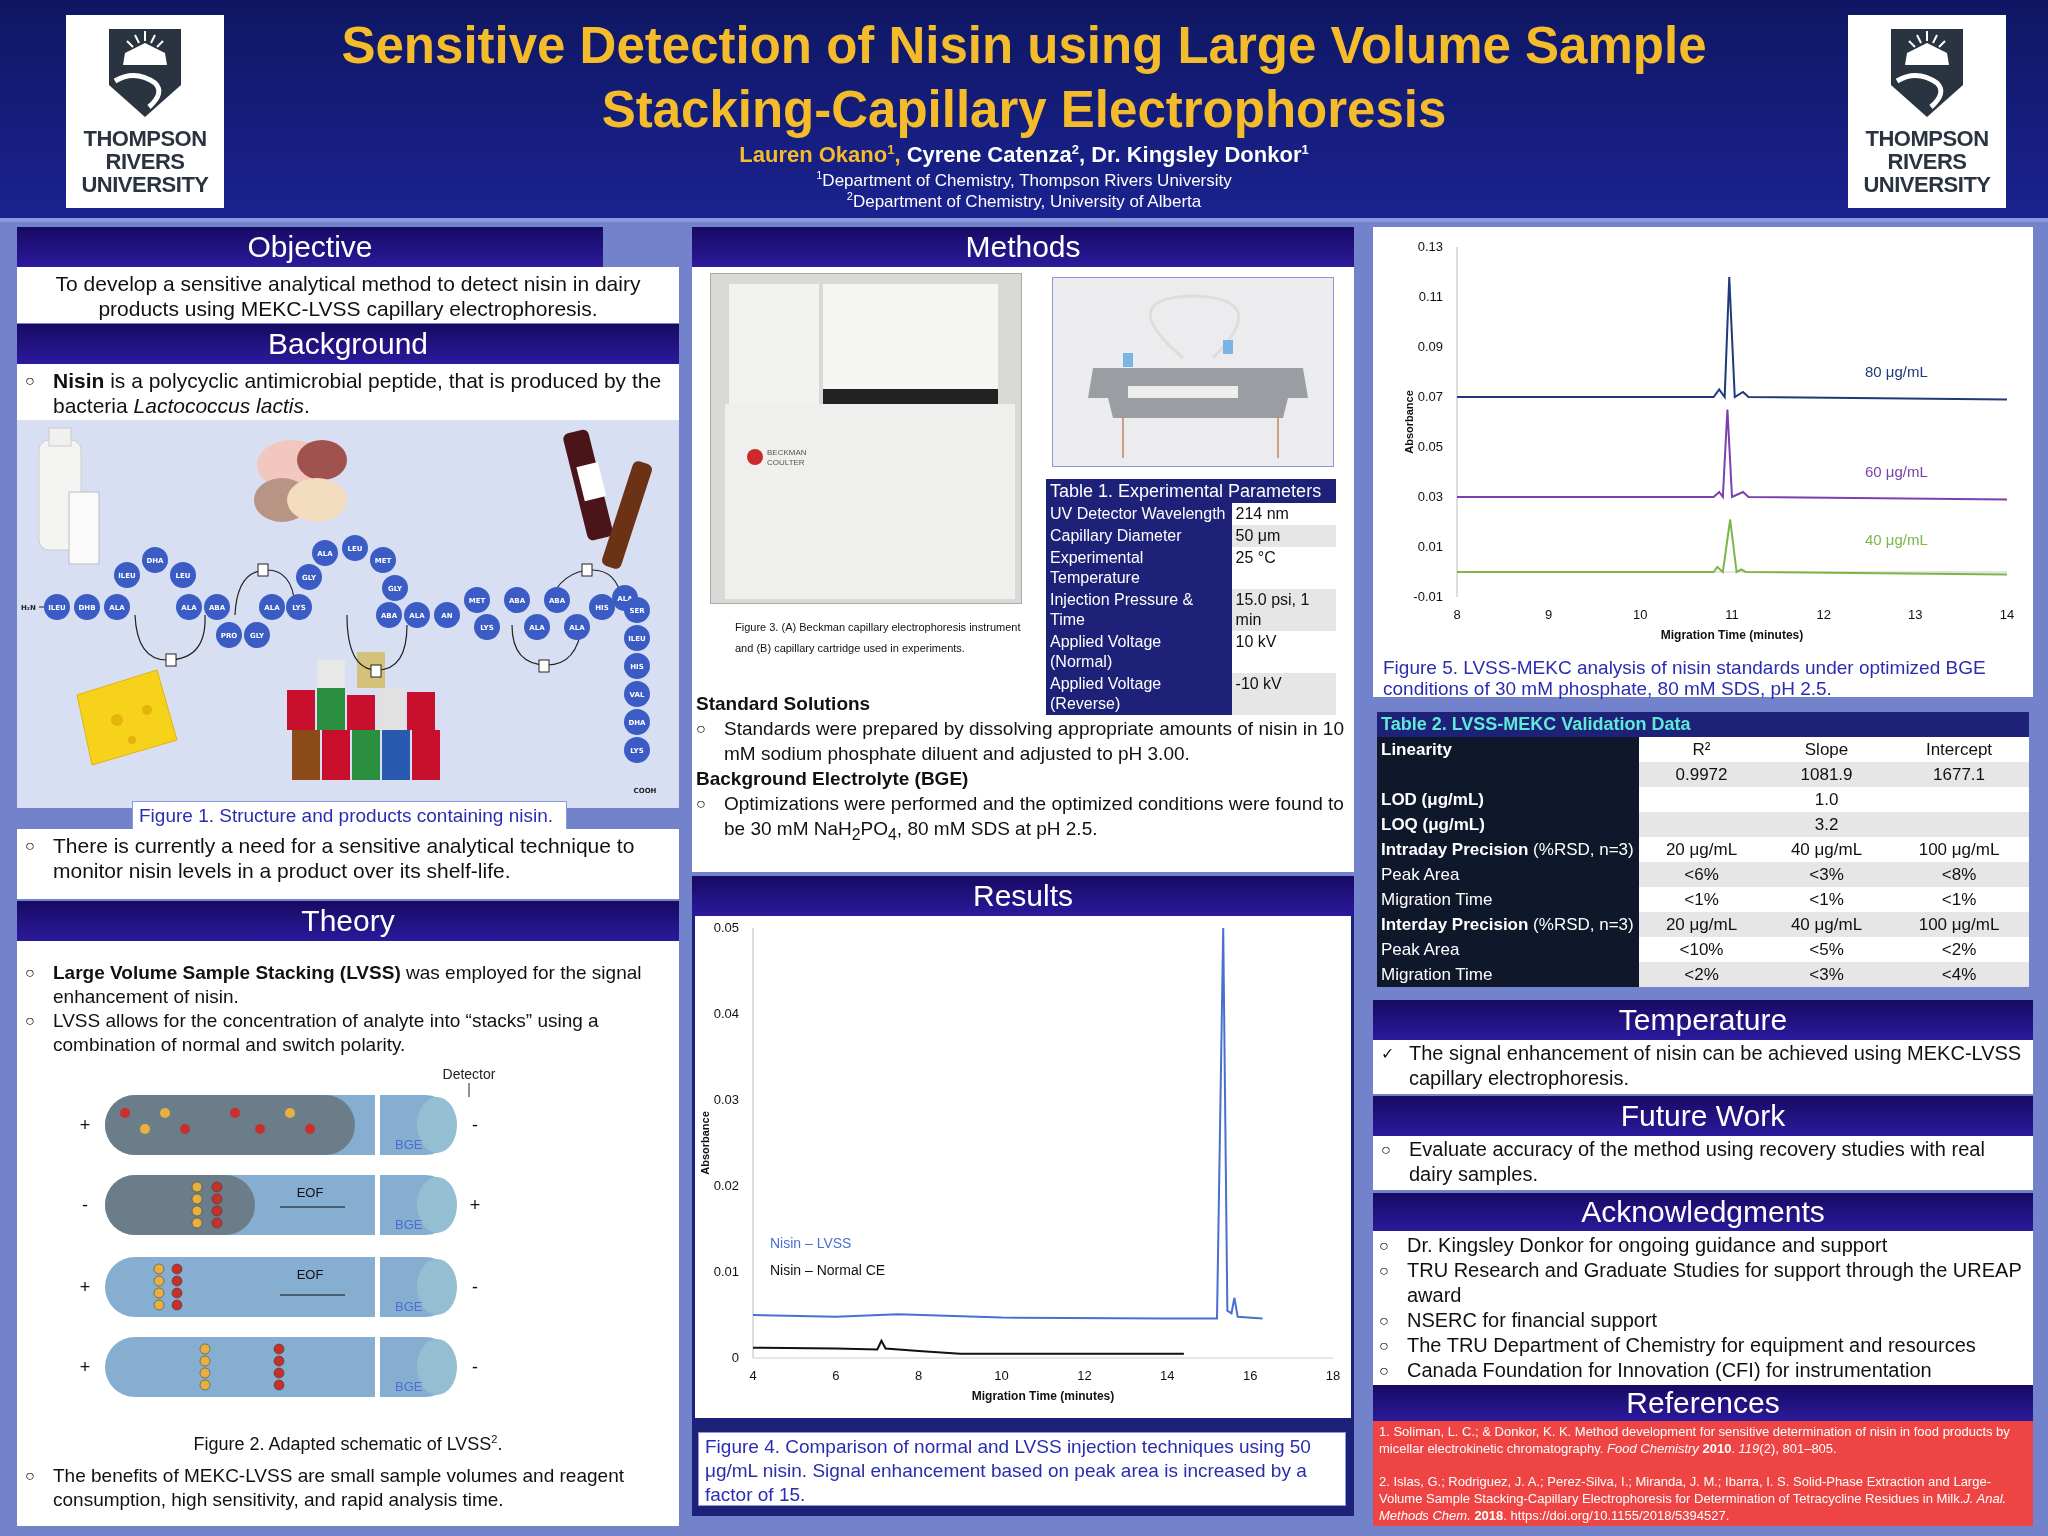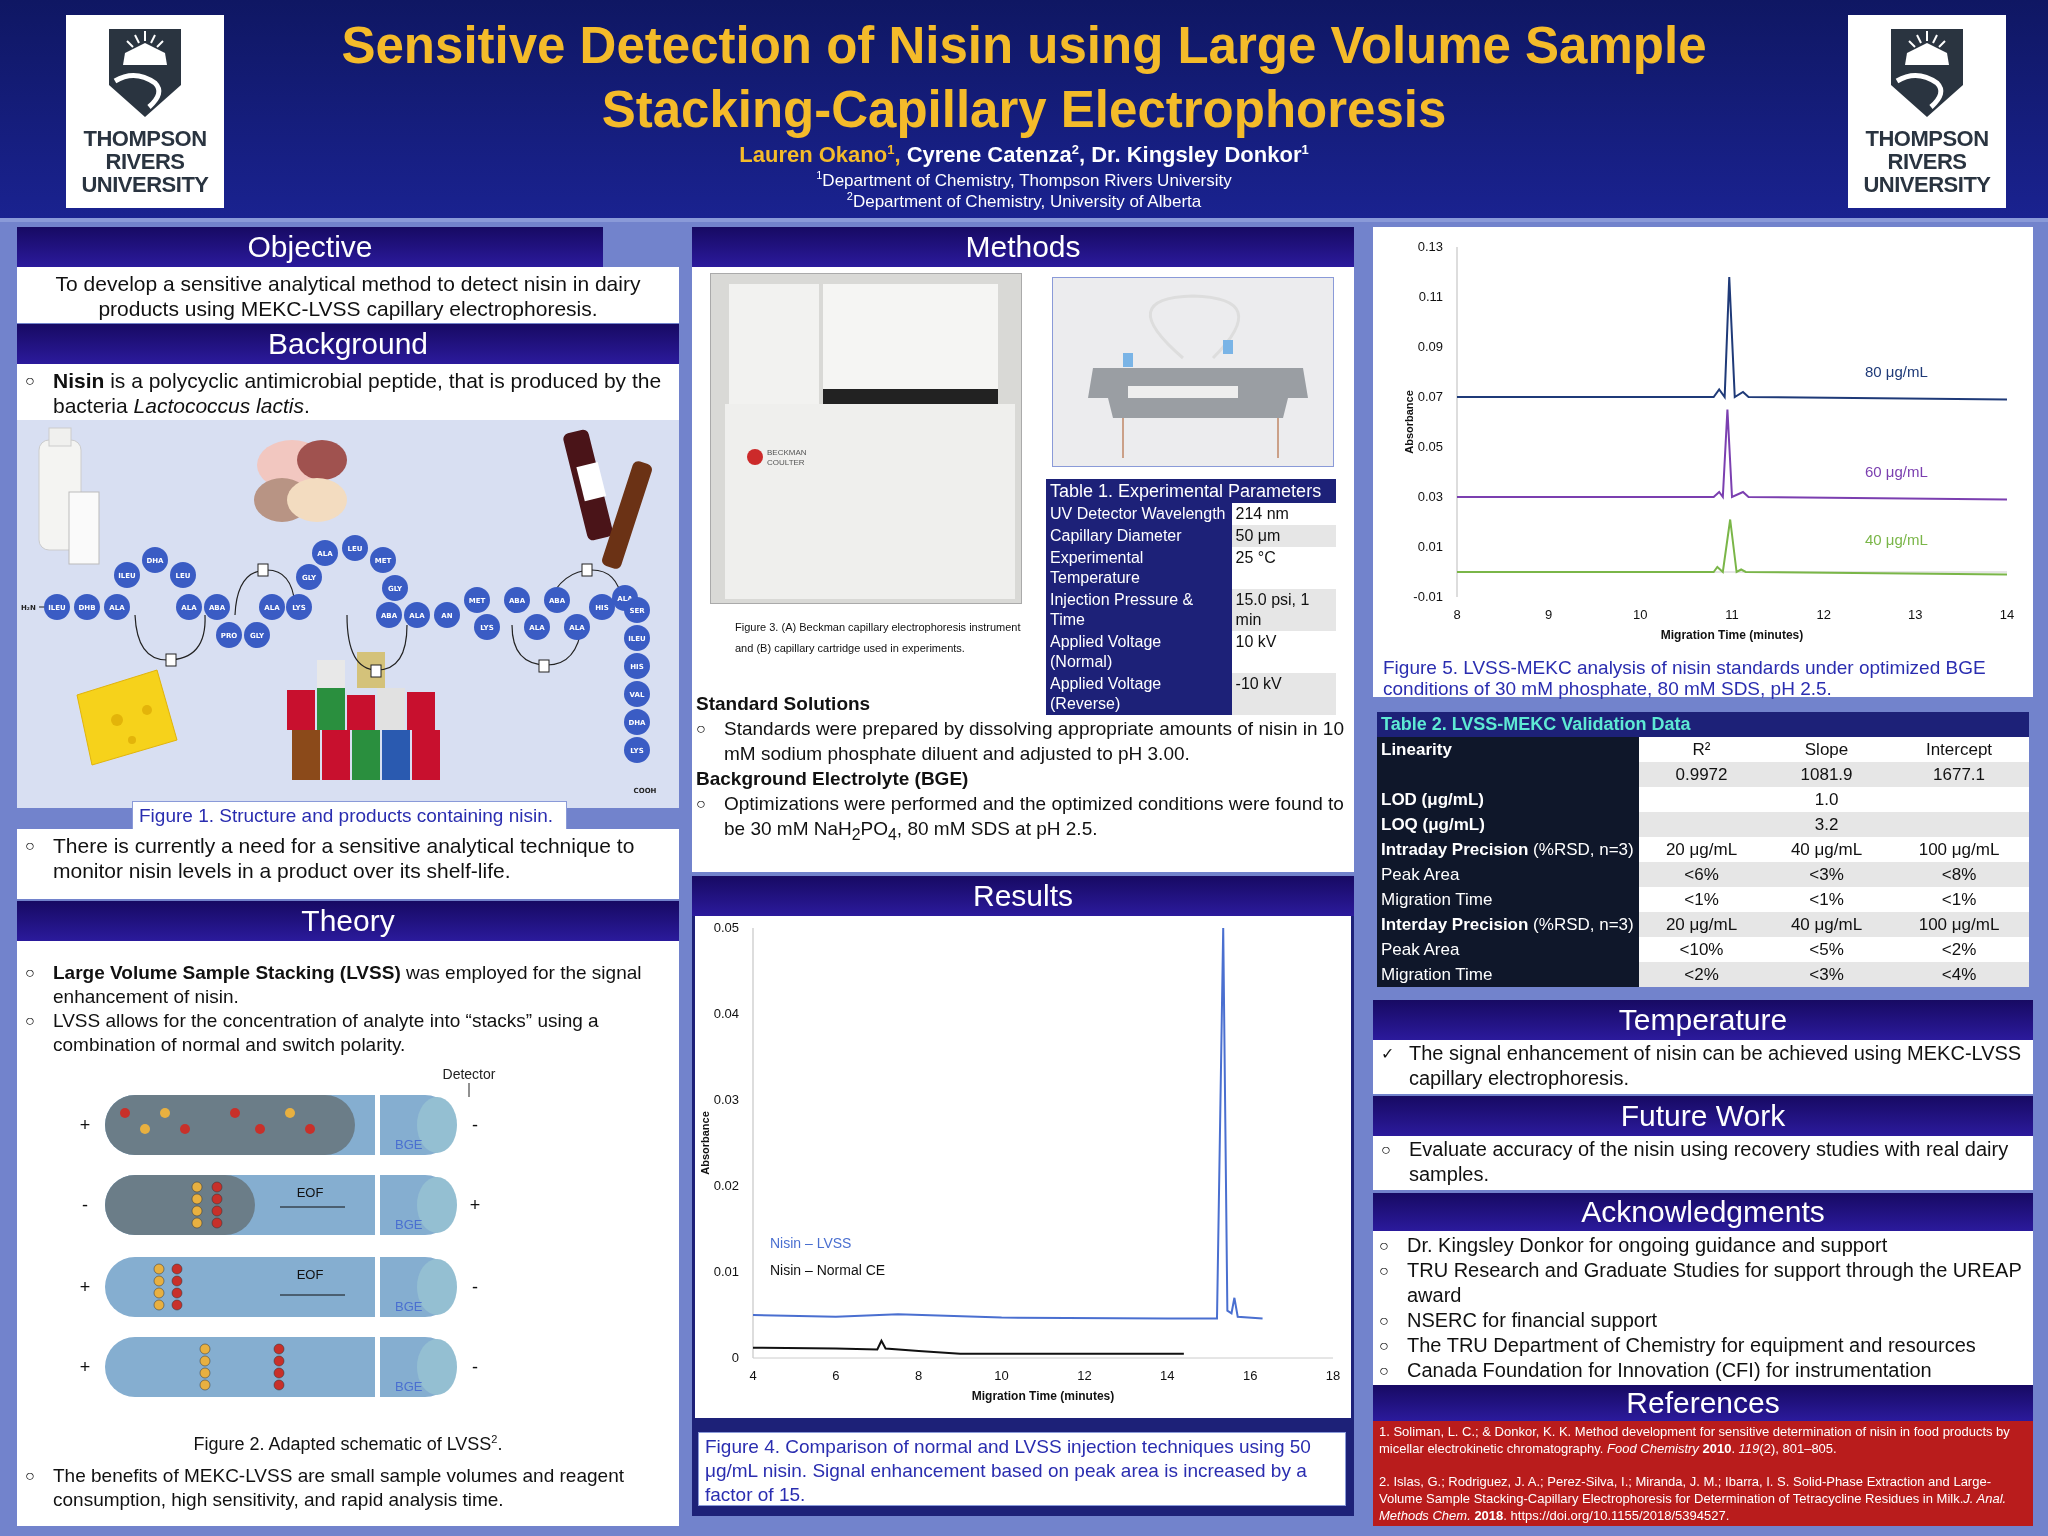--- a/index.html
+++ b/index.html
@@ -559,21 +559,21 @@
   <div class="bullet">
       <span class="b">✓</span>
       <span>The signal enhancement of nisin can be achieved using MEKC-LVSS capillary electrophoresis.</span>
     </div>
 </div>
 
 <div class="sec-head" style="left:1373px;top:1096px;width:660px;height:40px;">Future Work</div>
 <div class="panel txt" style="left:1373px;top:1136px;width:660px;height:54px;padding:1px 8px;font-size:20px;">
   <div class="bullet">
       <span class="b">○</span>
-      <span>Evaluate accuracy of the nisin using recovery studies with real dairy samples.</span>
+      <span>Evaluate accuracy of the method using recovery studies with real dairy samples.</span>
     </div>
 </div>
 
 <div class="sec-head" style="left:1373px;top:1193px;width:660px;height:38px;">Acknowledgments</div>
 <div class="panel txt" style="left:1373px;top:1231px;width:660px;height:154px;padding:2px 6px;font-size:20px;">
   <div class="bullet">
       <span class="b">○</span>
       <span>Dr. Kingsley Donkor for ongoing guidance and support</span>
     </div>
   <div class="bullet">
@@ -588,16 +588,16 @@
       <span class="b">○</span>
       <span>The TRU Department of Chemistry for equipment and resources</span>
     </div>
   <div class="bullet">
       <span class="b">○</span>
       <span>Canada Foundation for Innovation (CFI) for instrumentation</span>
     </div>
 </div>
 
 <div class="sec-head" style="left:1373px;top:1385px;width:660px;height:36px;">References</div>
-<div class="dark-bg ref" style="left:1373px;top:1421px;width:660px;height:105px;padding:2px 6px;background:#b91c1c;">
+<div class="dark-bg ref" style="left:1373px;top:1421px;width:660px;height:105px;padding:2px 6px;background:#ef4444;">
   <div><span>1. Soliman, L. C.; &amp; Donkor, K. K. Method development for sensitive determination of nisin in food products by micellar electrokinetic chromatography. </span><i>Food Chemistry</i><b> 2010</b><span>. </span><i>119</i><span>(2), 801–805.</span></div>
   <div style="margin-top:16px"><span>2. Islas, G.; Rodriguez, J. A.; Perez-Silva, I.; Miranda, J. M.; Ibarra, I. S. Solid-Phase Extraction and Large-Volume Sample Stacking-Capillary Electrophoresis for Determination of Tetracycline Residues in Milk.</span><i>J. Anal. Methods Chem.</i><b> 2018</b><span>. https://doi.org/10.1155/2018/5394527.</span></div>
 </div>
 
 </body></html>

